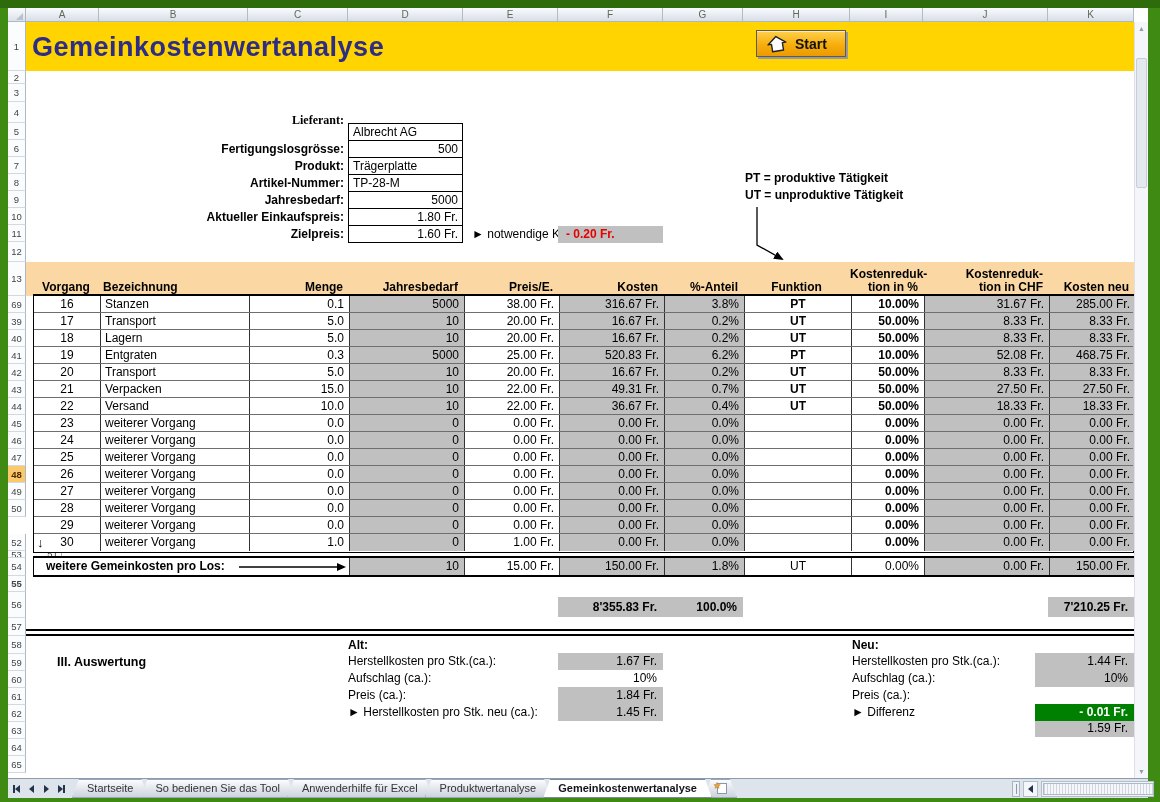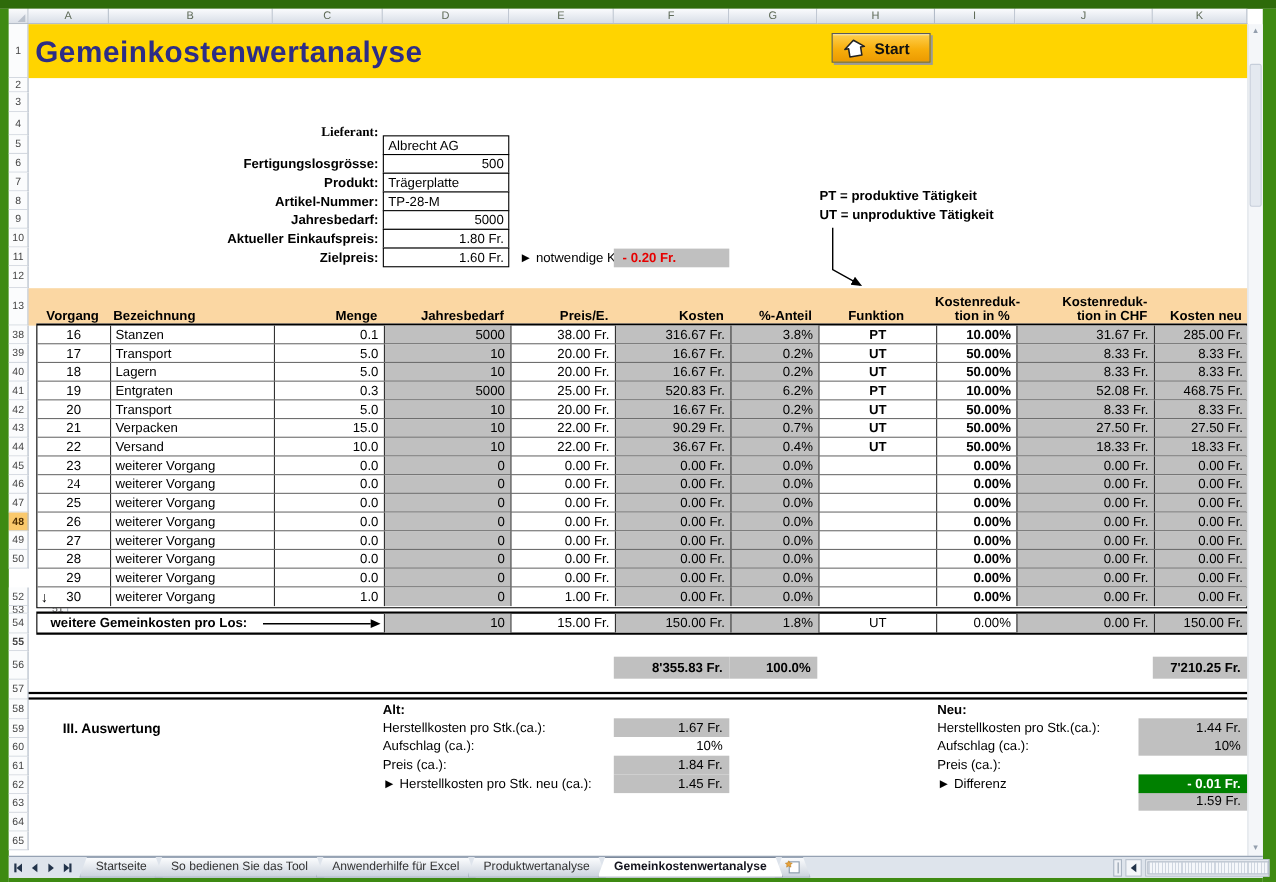--- a/index.html
+++ b/index.html
@@ -153,21 +153,21 @@
       <div class="rowhead" style="top: 102px; height: 21px;">4</div>
       <div class="rowhead" style="top: 123px; height: 17px;">5</div>
       <div class="rowhead" style="top: 140px; height: 17px;">6</div>
       <div class="rowhead" style="top: 157px; height: 17px;">7</div>
       <div class="rowhead" style="top: 174px; height: 17px;">8</div>
       <div class="rowhead" style="top: 191px; height: 17px;">9</div>
       <div class="rowhead" style="top: 208px; height: 17px;">10</div>
       <div class="rowhead" style="top: 225px; height: 17px;">11</div>
       <div class="rowhead" style="top: 242px; height: 20px;">12</div>
       <div class="rowhead" style="top: 262px; height: 34px;">13</div>
-      <div class="rowhead" style="top: 296px; height: 17px;">38</div>
+      <div class="rowhead" style="top: 296px; height: 17px;">69</div>
       <div class="rowhead" style="top: 313px; height: 17px;">39</div>
       <div class="rowhead" style="top: 330px; height: 17px;">40</div>
       <div class="rowhead" style="top: 347px; height: 17px;">41</div>
       <div class="rowhead" style="top: 364px; height: 17px;">42</div>
       <div class="rowhead" style="top: 381px; height: 17px;">43</div>
       <div class="rowhead" style="top: 398px; height: 17px;">44</div>
       <div class="rowhead" style="top: 415px; height: 17px;">45</div>
       <div class="rowhead" style="top: 432px; height: 17px;">46</div>
       <div class="rowhead" style="top: 449px; height: 17px;">47</div>
       <div class="rowhead hl" style="top: 466px; height: 17px;">48</div>
@@ -326,21 +326,21 @@
           <div class="cell ar bl g" style="left: 890px; width: 125px;">8.33 Fr.</div>
           <div class="cell ar bl g" style="left: 1015px; width: 86px;">8.33 Fr.</div>
           <div class="rb"></div>
         </div>
         <div class="trow" style="top: 85px;">
           <div class="cell ac" style="left: 0px; width: 66px;">21</div>
           <div class="cell al bl" style="left: 66px; width: 149px;">Verpacken</div>
           <div class="cell ar bl" style="left: 215px; width: 100px;">15.0</div>
           <div class="cell ar bl g" style="left: 315px; width: 115px;">10</div>
           <div class="cell ar bl" style="left: 430px; width: 95px;">22.00 Fr.</div>
-          <div class="cell ar bl g" style="left: 525px; width: 105px;">90.29 Fr.</div>
+          <div class="cell ar bl g" style="left: 525px; width: 105px;">49.31 Fr.</div>
           <div class="cell ar bl g" style="left: 630px; width: 80px;">0.7%</div>
           <div class="cell ac bl b" style="left: 710px; width: 107px;">UT</div>
           <div class="cell ar bl b" style="left: 817px; width: 73px;">50.00%</div>
           <div class="cell ar bl g" style="left: 890px; width: 125px;">27.50 Fr.</div>
           <div class="cell ar bl g" style="left: 1015px; width: 86px;">27.50 Fr.</div>
           <div class="rb"></div>
         </div>
         <div class="trow" style="top: 102px;">
           <div class="cell ac" style="left: 0px; width: 66px;">22</div>
           <div class="cell al bl" style="left: 66px; width: 149px;">Versand</div>
@@ -363,21 +363,21 @@
           <div class="cell ar bl" style="left: 430px; width: 95px;">0.00 Fr.</div>
           <div class="cell ar bl g" style="left: 525px; width: 105px;">0.00 Fr.</div>
           <div class="cell ar bl g" style="left: 630px; width: 80px;">0.0%</div>
           <div class="cell ac bl b" style="left: 710px; width: 107px;"></div>
           <div class="cell ar bl b" style="left: 817px; width: 73px;">0.00%</div>
           <div class="cell ar bl g" style="left: 890px; width: 125px;">0.00 Fr.</div>
           <div class="cell ar bl g" style="left: 1015px; width: 86px;">0.00 Fr.</div>
           <div class="rb"></div>
         </div>
         <div class="trow" style="top: 136px;">
-          <div class="cell ac" style="left: 0px; width: 66px; font-family: Liberation Serif, serif;">24</div>
+          <div class="cell ac" style="left: 0px; width: 66px;">24</div>
           <div class="cell al bl" style="left: 66px; width: 149px;">weiterer Vorgang</div>
           <div class="cell ar bl" style="left: 215px; width: 100px;">0.0</div>
           <div class="cell ar bl g" style="left: 315px; width: 115px;">0</div>
           <div class="cell ar bl" style="left: 430px; width: 95px;">0.00 Fr.</div>
           <div class="cell ar bl g" style="left: 525px; width: 105px;">0.00 Fr.</div>
           <div class="cell ar bl g" style="left: 630px; width: 80px;">0.0%</div>
           <div class="cell ac bl b" style="left: 710px; width: 107px;"></div>
           <div class="cell ar bl b" style="left: 817px; width: 73px;">0.00%</div>
           <div class="cell ar bl g" style="left: 890px; width: 125px;">0.00 Fr.</div>
           <div class="cell ar bl g" style="left: 1015px; width: 86px;">0.00 Fr.</div>

